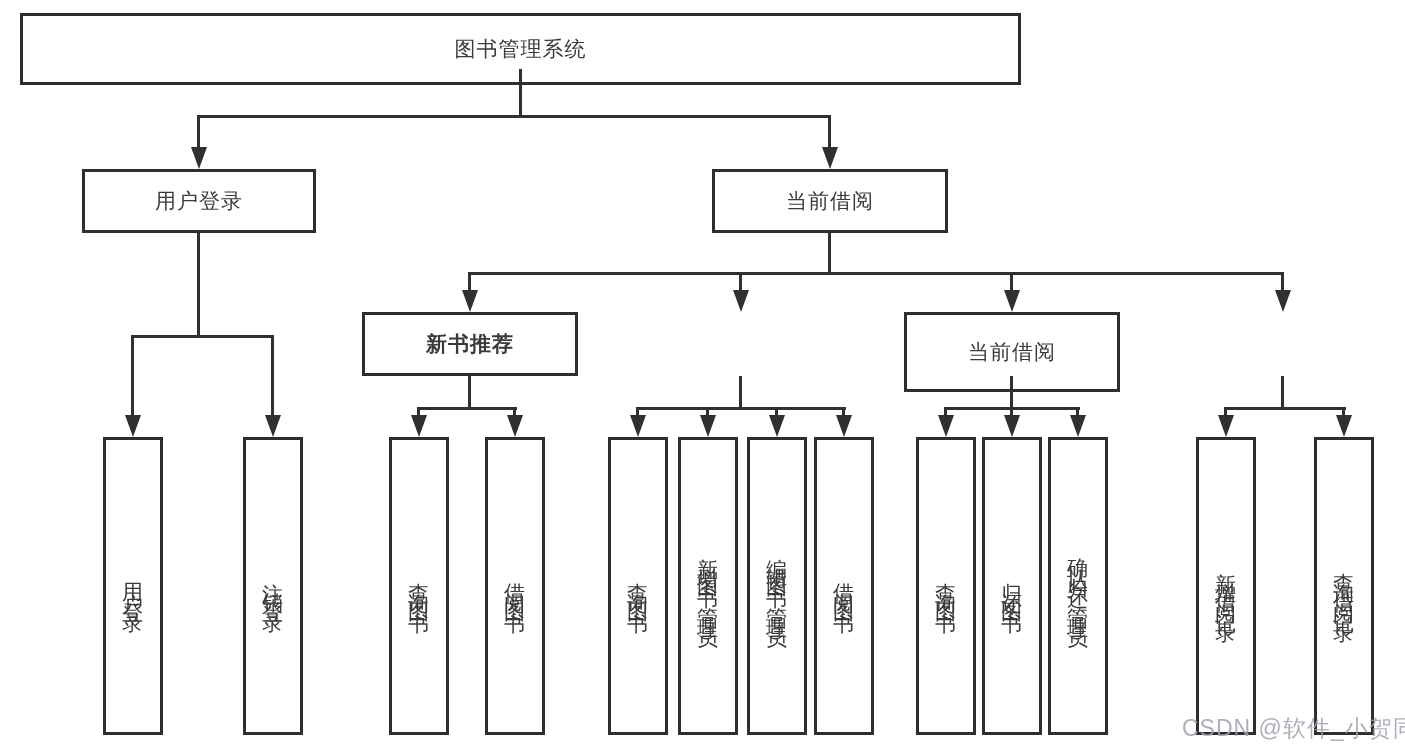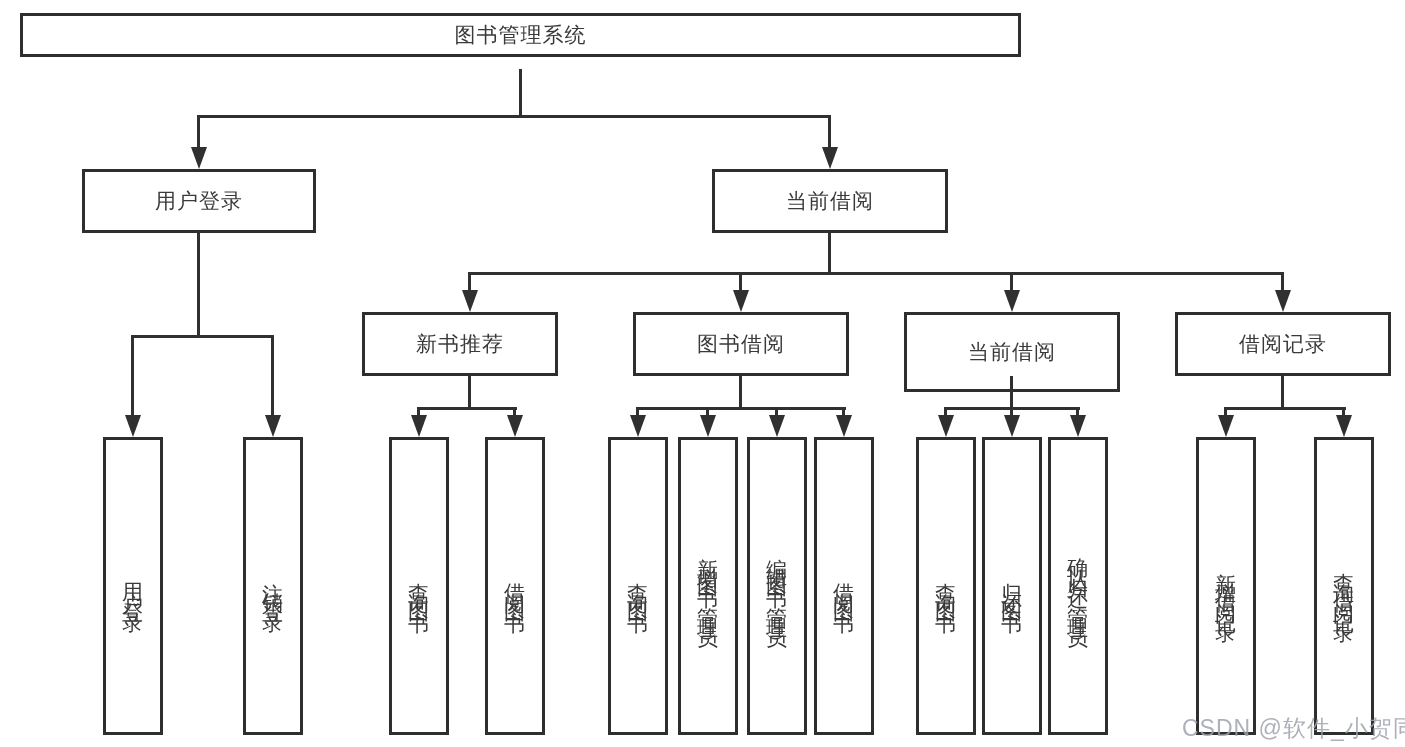--- a/index.html
+++ b/index.html
@@ -54,47 +54,41 @@
     letter-spacing:1px;
     z-index:10;
     white-space:nowrap;
   }
 </style>
 </head>
 <body>
 
 <div id="stage">
 
-  <div class="hbox" style="left:20px;top:13px;width:1001px;height:44px;">
+  <div class="hbox" style="left:20px;top:13px;width:1001px;height:72px;">
     <span>图书管理系统</span>
   </div>
 
   <div class="hbox" style="left:82px;top:169px;width:234px;height:64px;">
     <span>用户登录</span>
   </div>
 
   <div class="hbox" style="left:712px;top:169px;width:236px;height:64px;">
     <span>当前借阅</span>
   </div>
 
-  <div class="hbox" style="left:362px;top:312px;width:196px;height:64px;">
+  <div class="hbox" style="left:362px;top:312px;width:216px;height:64px;font-weight:bold;">
     <span>新书推荐</span>
   </div>
 
-  <div class="hbox" style="left:633px;top:312px;width:216px;height:64px;">
-    <span>图书借阅</span>
-  </div>
 
   <div class="hbox" style="left:904px;top:312px;width:216px;height:80px;">
     <span>当前借阅</span>
   </div>
 
-  <div class="hbox" style="left:1175px;top:312px;width:216px;height:64px;">
-    <span>借阅记录</span>
-  </div>
 
   <div class="vbox" style="left:103px;">
     <span class="vtext">用户登录</span>
   </div>
   <div class="vbox" style="left:243px;">
     <span class="vtext">注销登录</span>
   </div>
   <div class="vbox" style="left:389px;">
     <span class="vtext">查询图书</span>
   </div>

